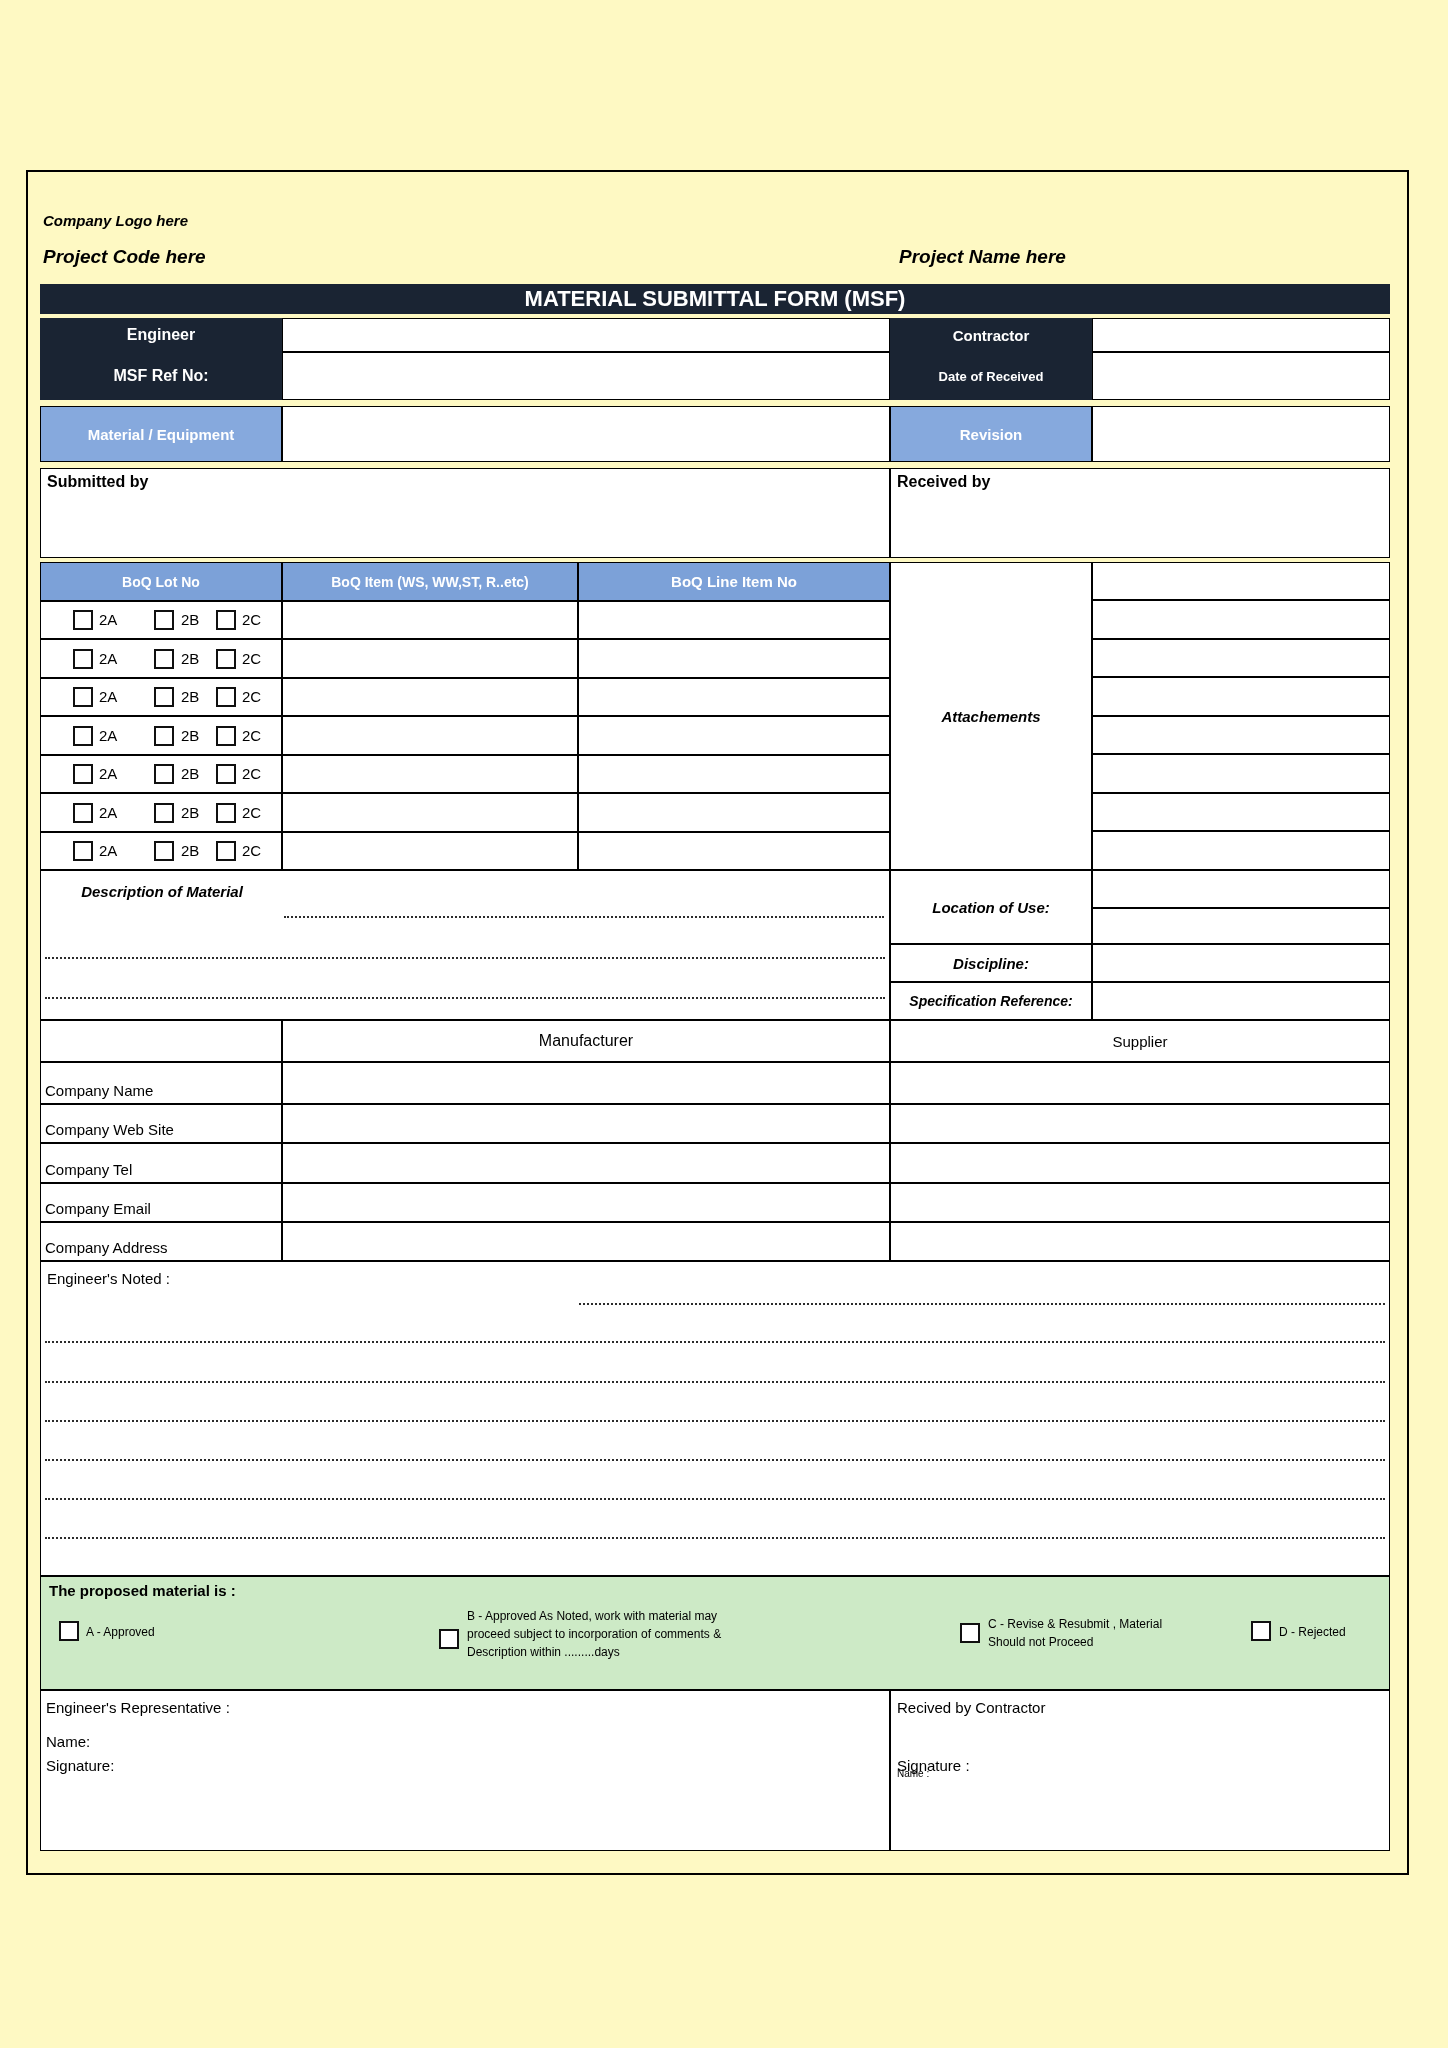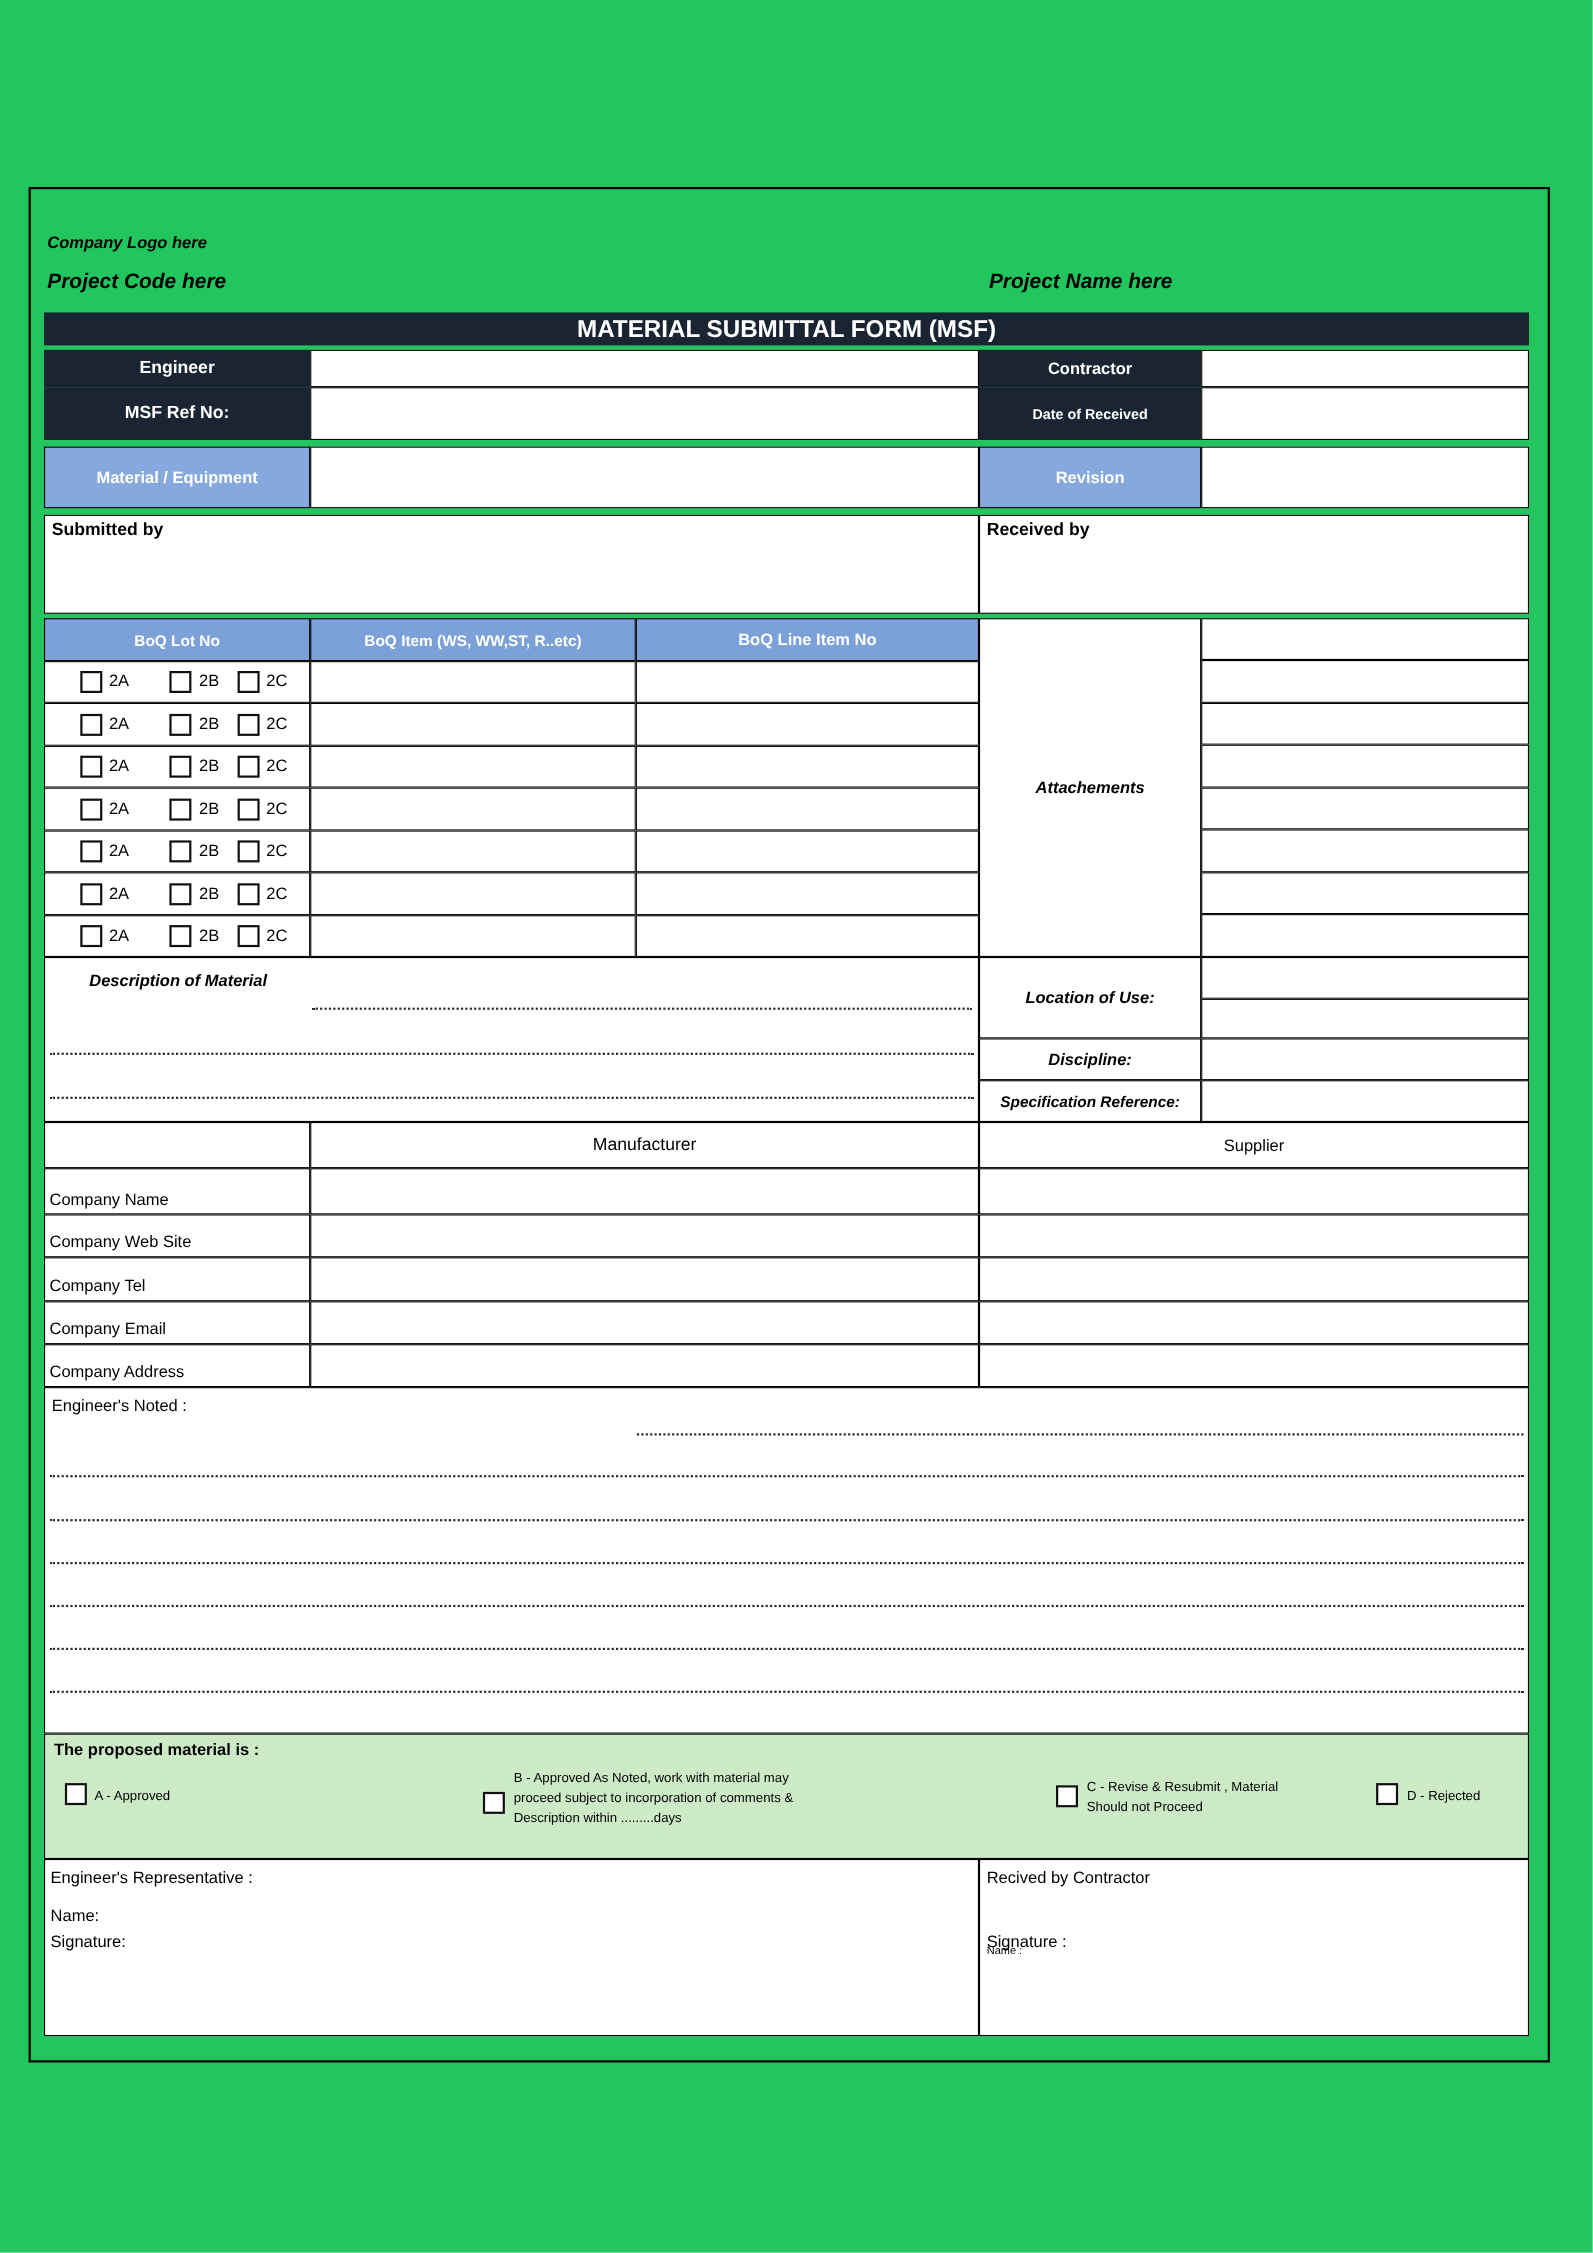--- a/index.html
+++ b/index.html
@@ -1,16 +1,16 @@
 <!DOCTYPE html>
 <html style="--navy: #1a2433; --blue: #7ca1d8; --blue2: #86a9dd; --green: #cdeac6;"><head>
 <meta charset="utf-8">
 <style>
   html,body{margin:0;padding:0;background:#fff;}
-  #page{position:relative;width:1448px;height:2048px;background:#22c55e;
+  #page{position:relative;width:1448px;height:2048px;background:#fef9c3;
         font-family:"Liberation Sans", sans-serif;color:#000;overflow:hidden;}
   .abs{position:absolute;box-sizing:border-box;}
   .cell{position:absolute;box-sizing:border-box;border:1.5px solid #000;background:#fff;}
   .navy{background:var(--navy,#1a2433);color:#fff;border:none;display:flex;align-items:center;justify-content:center;font-weight:bold;}
   .blue{background:var(--blue,#7ca1d8);color:#fff;display:flex;align-items:center;justify-content:center;font-weight:bold;}
   .center{display:flex;align-items:center;justify-content:center;}
   .bottomleft{display:flex;align-items:flex-end;padding:2px 4px 4px 4px;}
   .bi{font-style:italic;font-weight:bold;}
   .dots{position:absolute;height:0;border-top:2px dotted #2b2b2b;}
   .cb{position:absolute;width:20px;height:20px;background:#fff;border:2px solid #101010;box-sizing:border-box;}

